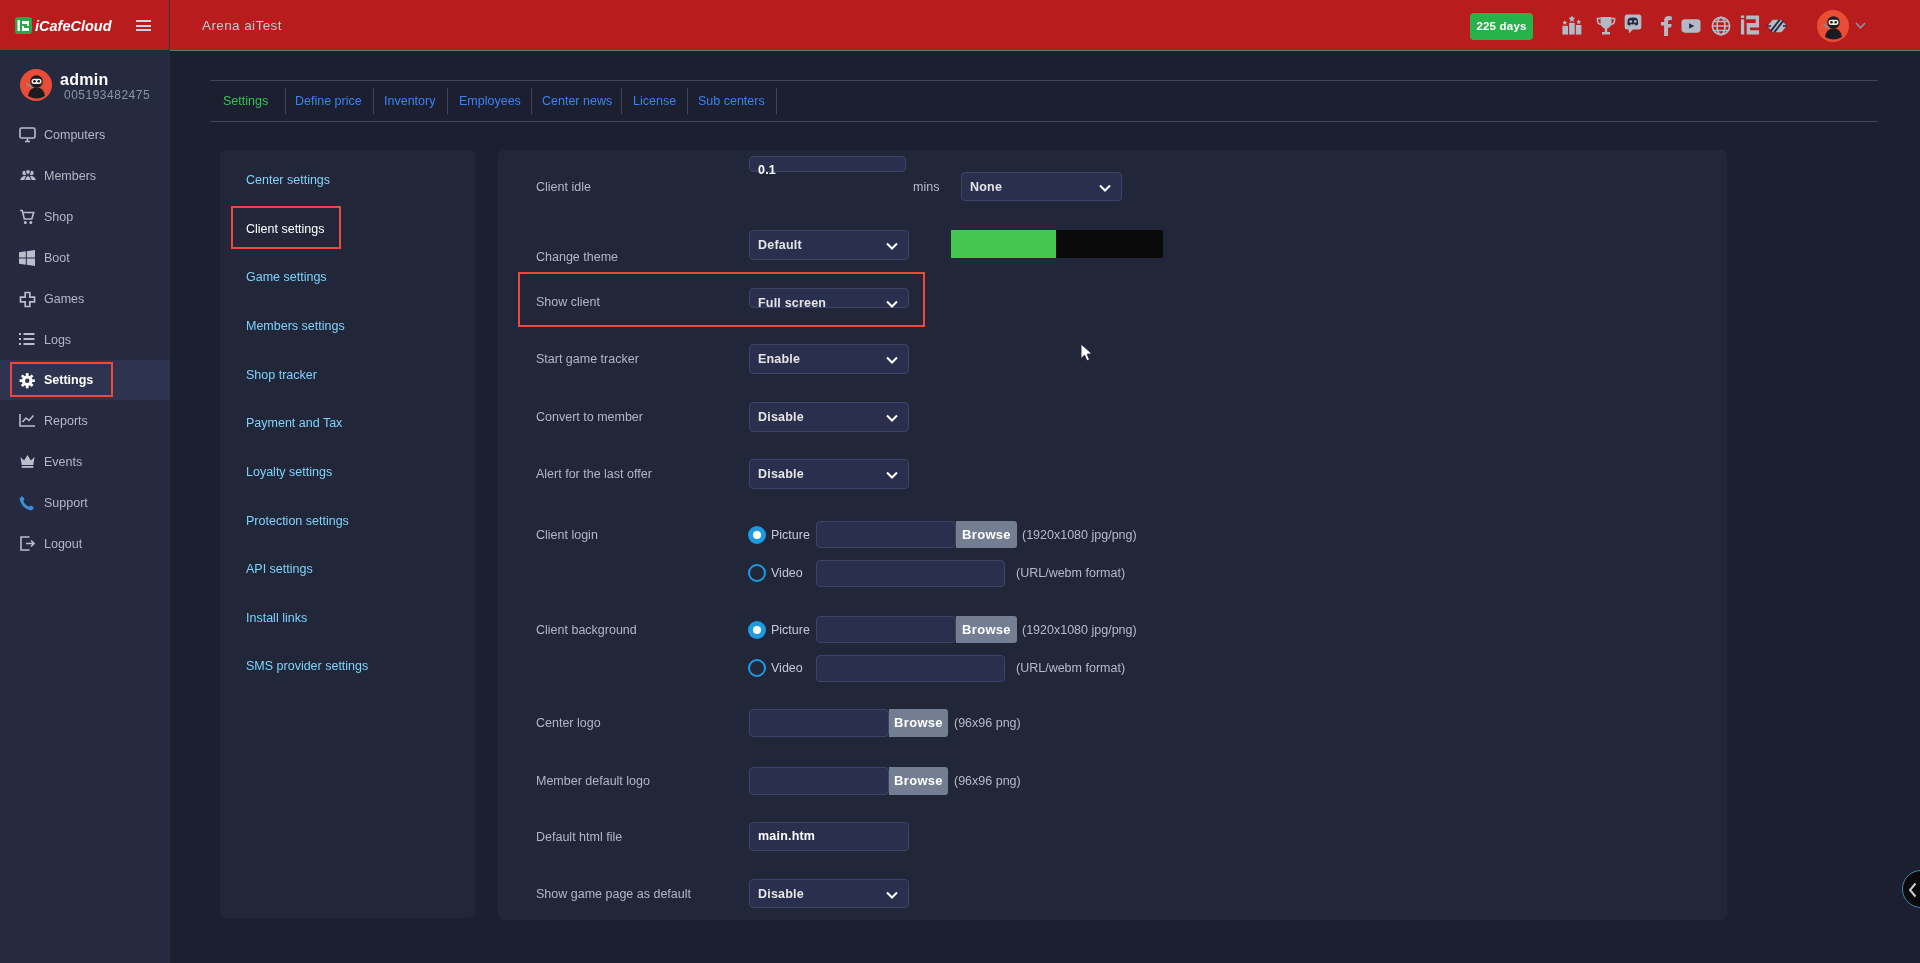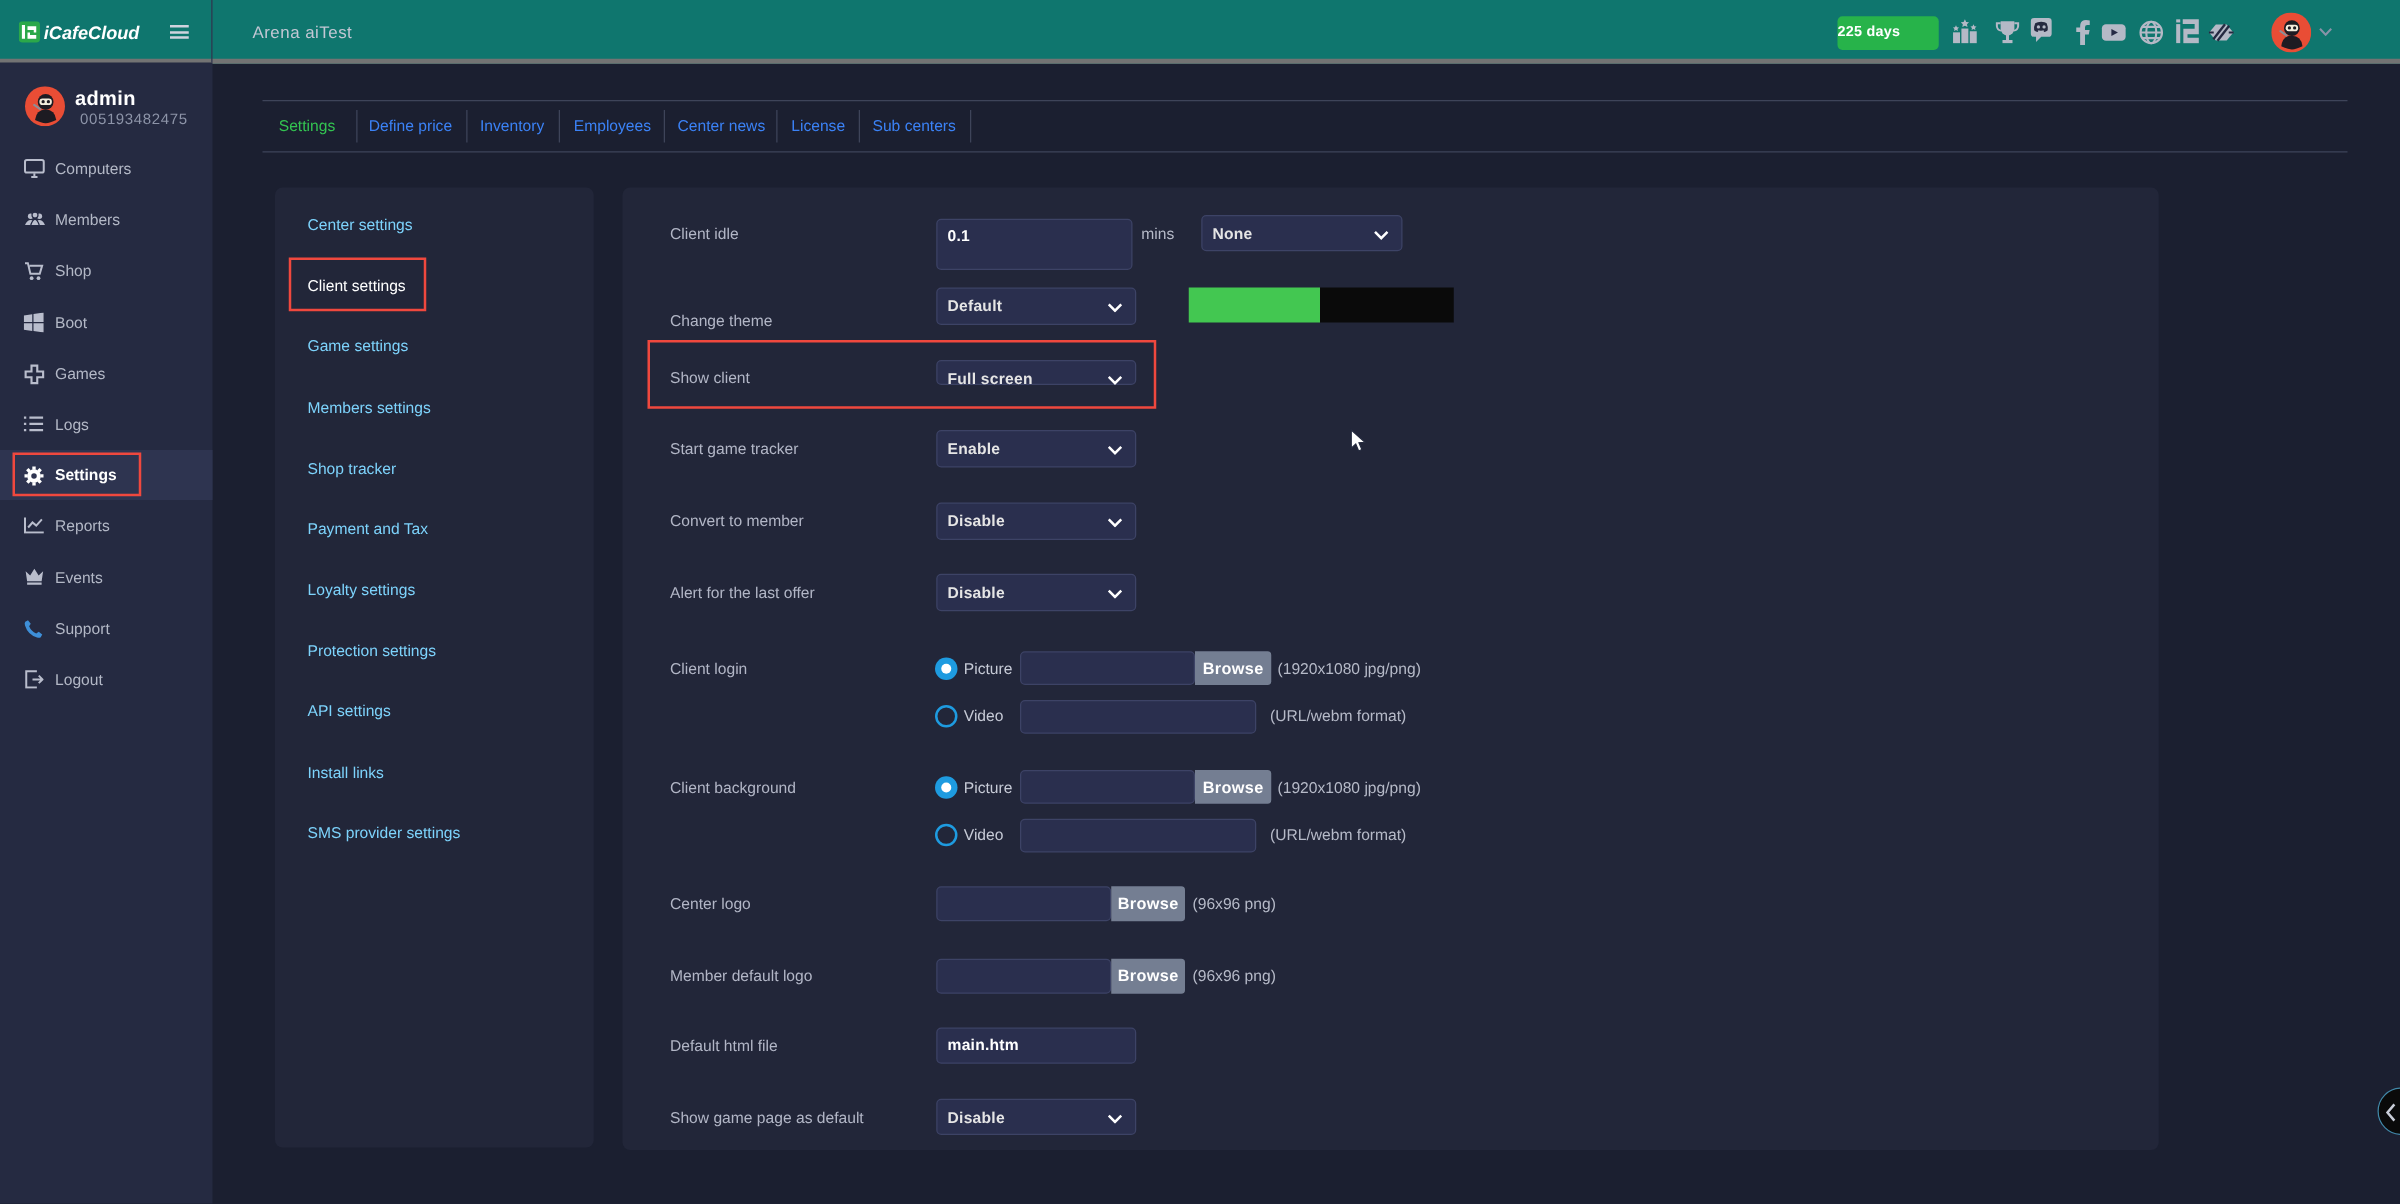--- a/index.html
+++ b/index.html
@@ -1,26 +1,26 @@
 <!DOCTYPE html>
 <html><head>
 <meta charset="utf-8">
 <style>
 * { margin:0; padding:0; box-sizing:border-box; }
 html,body { width:1920px; height:963px; overflow:hidden; }
 body { font-family:"Liberation Sans", sans-serif; background:#1b1f30; position:relative; }
 .abs { position:absolute; }
 
-#topbar { position:absolute; left:0; top:0; width:1920px; height:51px; background:#0f766e; border-bottom:4px solid #737373; }
+#topbar { position:absolute; left:0; top:0; width:1920px; height:51px; background:#b91c1c; border-bottom:1px solid #737373; }
 #logobox { position:absolute; left:0; top:0; width:170px; height:50px; border-right:1px solid #31364f; }
 #hamb { position:absolute; left:136px; top:20px; width:15px; height:11px; }
 #hamb div { height:2px; background:#cfd3de; margin-bottom:2.5px; }
 #title { position:absolute; left:202px; top:18px; color:#c3c7d4; font-size:13.5px; letter-spacing:.4px; }
 .tbicon { position:absolute; top:16px; width:20px; height:20px; }
-#daysbtn { position:absolute; left:1470px; top:13px; width:81px; height:27px; background:#27b34a; border-radius:4px; color:#fff; font-size:11.5px; font-weight:bold; text-align:left; line-height:27px; letter-spacing:.2px; }
+#daysbtn { position:absolute; left:1470px; top:13px; width:63px; height:27px; background:#27b34a; border-radius:4px; color:#fff; font-size:11.5px; font-weight:bold; text-align:center; line-height:27px; letter-spacing:.2px; }
 #avatar2 { position:absolute; left:1817px; top:10px; }
 #caret { position:absolute; left:1855px; top:22px; }
 
 #sidebar { position:absolute; left:0; top:50px; width:170px; height:913px; background:#252a41; }
 #avatar1 { position:absolute; left:20px; }
 #uname { position:absolute; left:60px; top:21px; color:#fff; font-size:16px; font-weight:bold; letter-spacing:.3px; }
 #uphone { position:absolute; left:64px; top:38px; color:#8d94a8; font-size:12px; letter-spacing:.5px; }
 .mi { position:absolute; left:0; width:170px; height:40px; color:#b3b8c6; font-size:12.5px; letter-spacing:0; }
 .mi svg { position:absolute; left:19px; top:12px; }
 .mi span { position:absolute; left:44px; top:13px; }
@@ -258,21 +258,21 @@
 <div class="smi" style="top:319px">Members settings</div>
 <div class="smi" style="top:368px">Shop tracker</div>
 <div class="smi" style="top:416px">Payment and Tax</div>
 <div class="smi" style="top:465px">Loyalty settings</div>
 <div class="smi" style="top:514px">Protection settings</div>
 <div class="smi" style="top:562px">API settings</div>
 <div class="smi" style="top:611px">Install links</div>
 <div class="smi" style="top:659px">SMS provider settings</div>
 
 <div class="lbl" style="top:180px">Client idle</div>
-<div class="inp" style="left:749px;top:175px;width:157px;height:41px">0.1</div>
+<div class="inp" style="left:749px;top:156px;width:157px;height:16px">0.1</div>
 <div class="note" style="left:913px;top:180px">mins</div>
 <div class="sel" style="left:961px;top:172px;width:161px;height:29px">None<svg width="12" height="8" viewBox="0 0 12 8">
       <path d="M1 1.5 L6 6.5 L11 1.5" stroke="#fff" stroke-width="2" fill="none"></path>
     </svg></div>
 
 <div class="lbl" style="top:250px">Change theme</div>
 <div class="sel" style="left:749px;top:230px;width:160px;height:30px">Default<svg width="12" height="8" viewBox="0 0 12 8">
       <path d="M1 1.5 L6 6.5 L11 1.5" stroke="#fff" stroke-width="2" fill="none"></path>
     </svg></div>
 <div class="abs" style="left:951px;top:230px;width:105px;height:28px;background:#43c751"></div>

